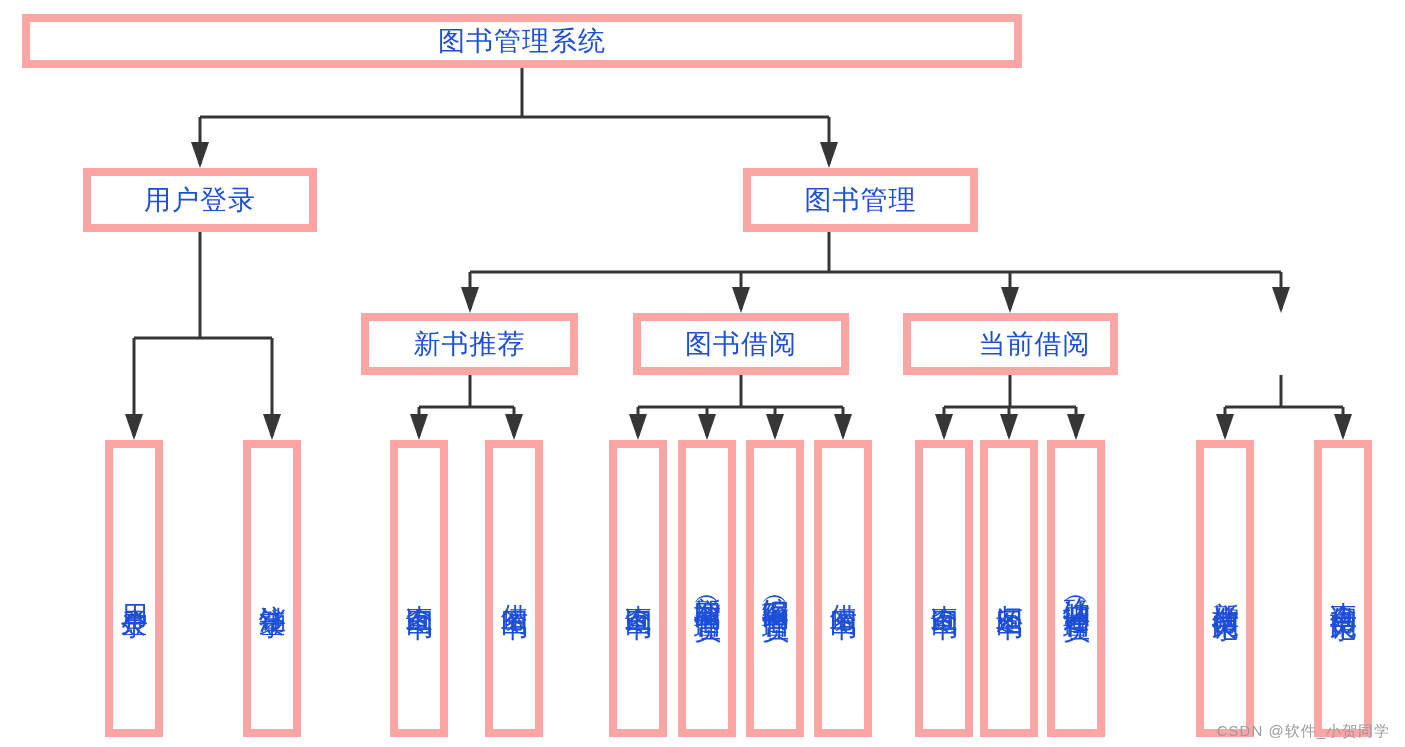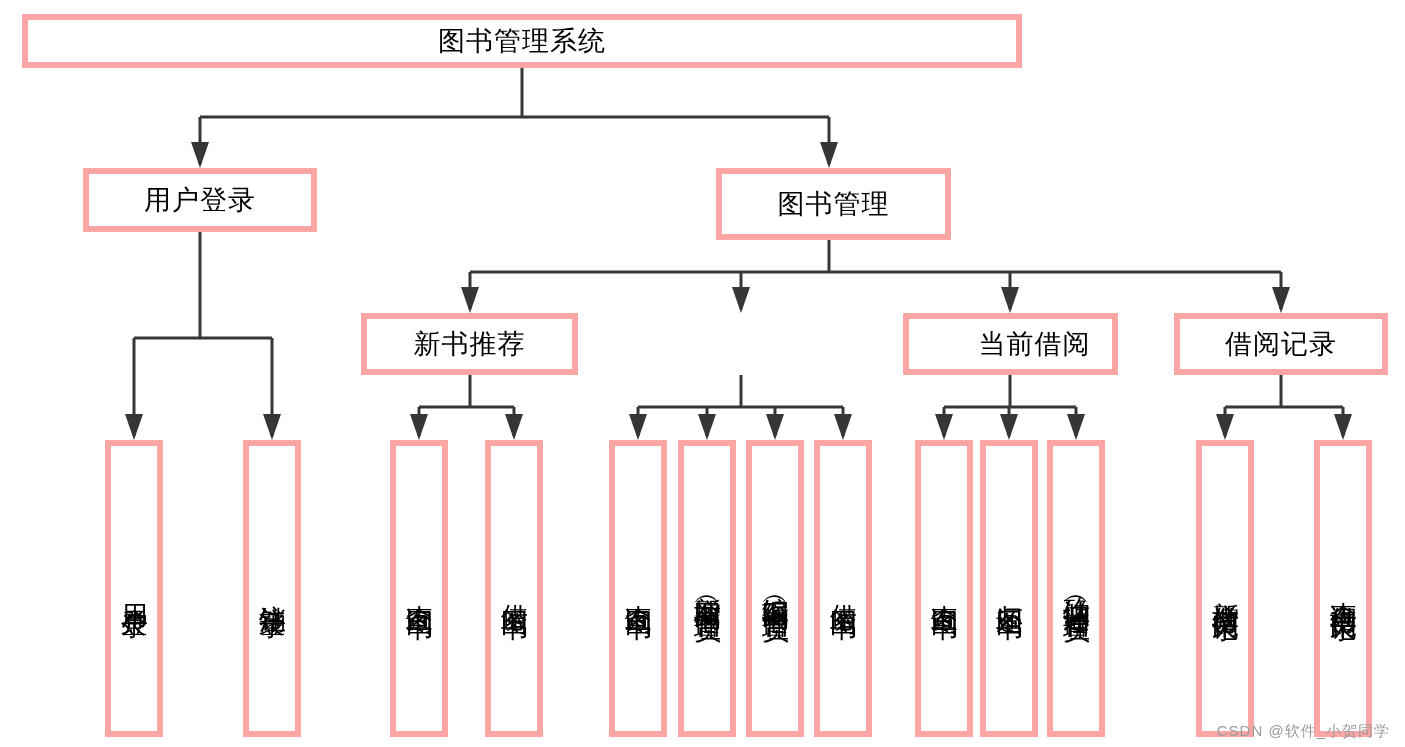--- a/index.html
+++ b/index.html
@@ -19,23 +19,23 @@
     position: absolute;
     left: 0;
     top: 0;
     width: 1405px;
     height: 747px;
     pointer-events: none;
   }
   .box {
     position: absolute;
     box-sizing: border-box;
-    border: 6px solid #fca5a5;
+    border: 8px solid #fca5a5;
     background: #ffffff;
-    color: #000000;
+    color: #1d4ed8;
     display: flex;
     align-items: center;
     justify-content: center;
   }
   .box.h {
     font-size: 27px;
     letter-spacing: 1px;
     white-space: nowrap;
   }
   .box.v {
@@ -90,25 +90,25 @@
       <polygon points="1000,414 1018,414 1009,440"></polygon>
       <polygon points="1067,414 1085,414 1076,440"></polygon>
       <polygon points="1216,414 1234,414 1225,440"></polygon>
       <polygon points="1334,414 1352,414 1343,440"></polygon>
     </g>
   </svg>
 
   <div class="box h" style="left:22px; top:14px; width:1000px; height:54px;">图书管理系统</div>
 
   <div class="box h" style="left:83px; top:168px; width:234px; height:64px;">用户登录</div>
-  <div class="box h" style="left:716px; top:168px; width:235px; height:72px;">图书管理</div>
+  <div class="box h" style="left:743px; top:168px; width:235px; height:64px;">图书管理</div>
 
   <div class="box h" style="left:361px; top:313px; width:217px; height:62px;">新书推荐</div>
+  <div class="box h" style="left:633px; top:313px; width:216px; height:62px;">图书借阅</div>
   <div class="box h" style="left:903px; top:313px; width:215px; height:62px;padding-left:48px;">当前借阅</div>
-  <div class="box h" style="left:1174px; top:313px; width:214px; height:62px;">借阅记录</div>
 
   <div class="box v" style="left:105px; top:440px; width:58px; height:297px;">用户登录</div>
   <div class="box v" style="left:243px; top:440px; width:58px; height:297px;">注销登录</div>
 
   <div class="box v" style="left:390px; top:440px; width:58px; height:297px;">查询图书</div>
   <div class="box v" style="left:485px; top:440px; width:58px; height:297px;">借阅图书</div>
 
   <div class="box v" style="left:609px; top:440px; width:58px; height:297px;">查询图书</div>
   <div class="box v" style="left:678px; top:440px; width:58px; height:297px;">新增图书（管理员）</div>
   <div class="box v" style="left:746px; top:440px; width:58px; height:297px;">编辑图书（管理员）</div>

